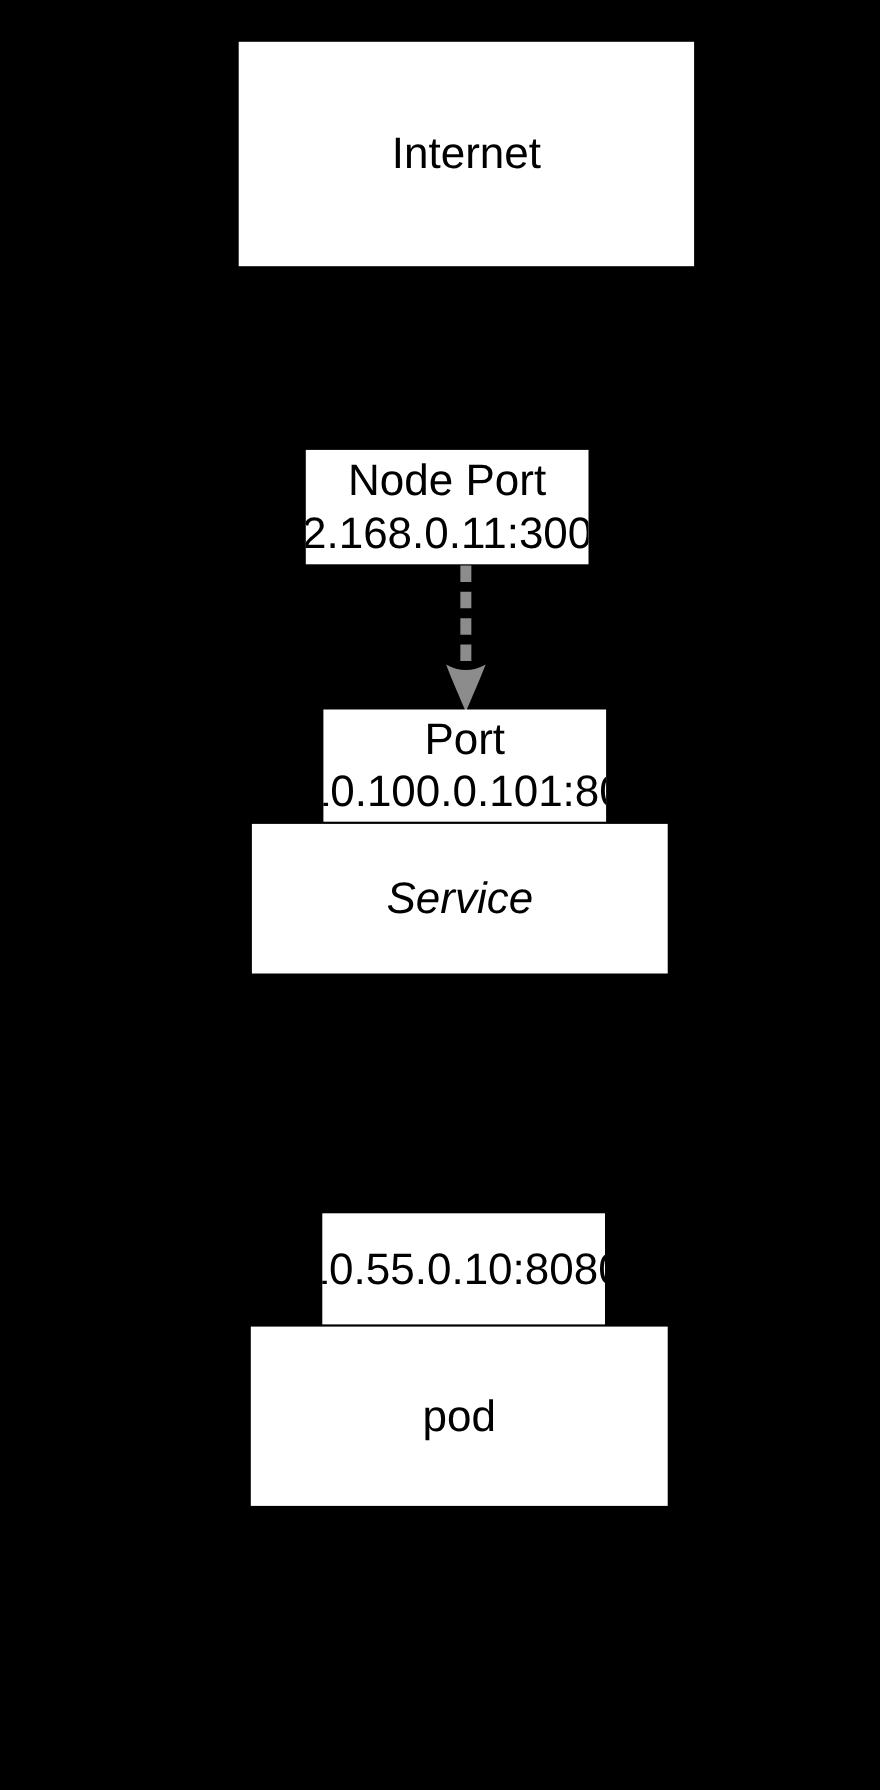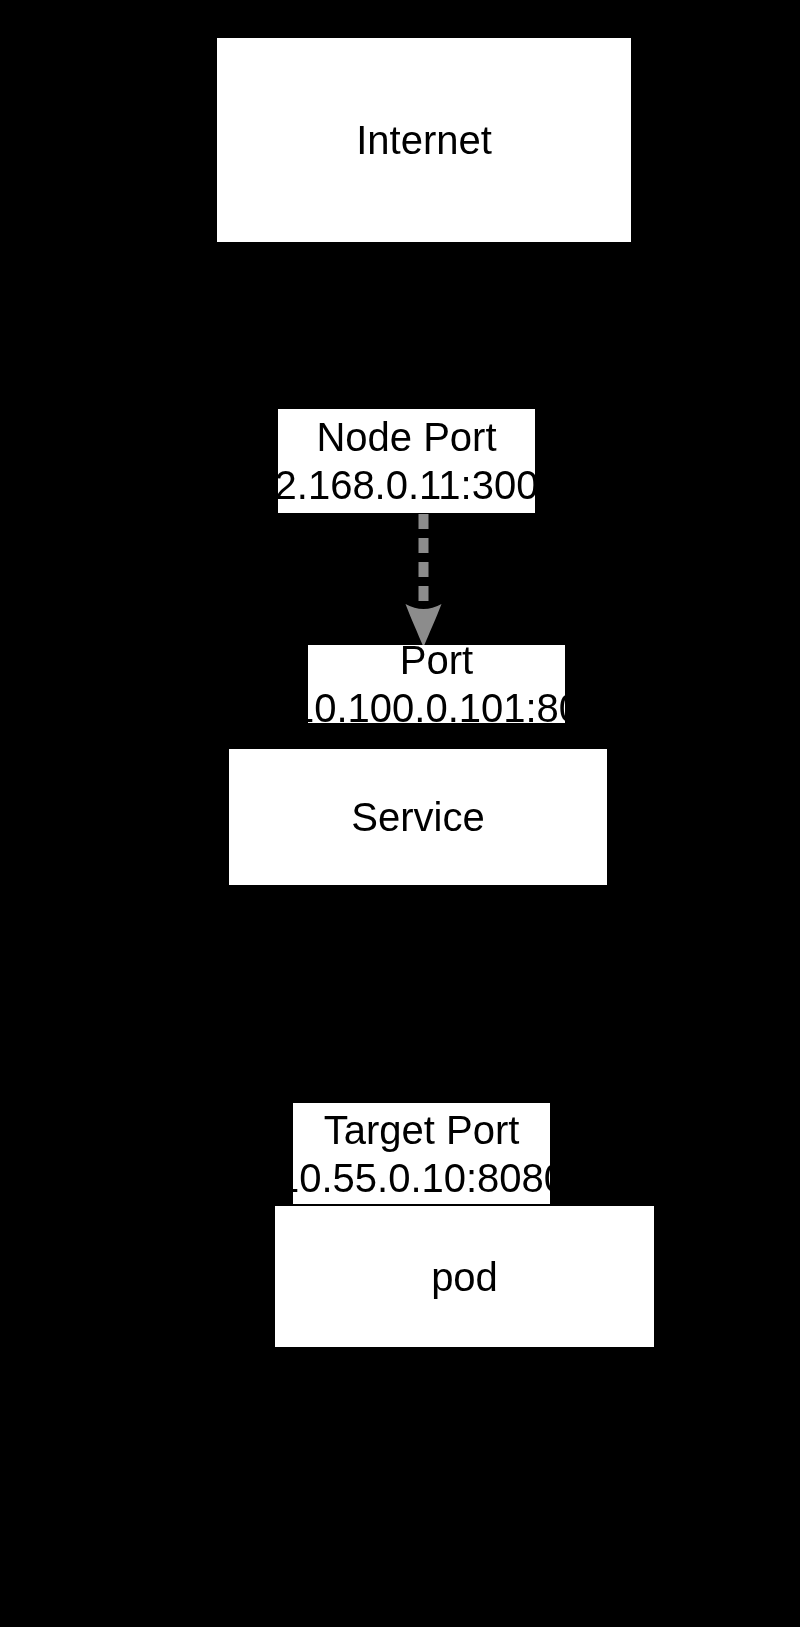--- a/index.html
+++ b/index.html
@@ -33,24 +33,24 @@
     font-size: 40px;
     line-height: 48px;
     white-space: nowrap;
     flex: none;
   }
   .node-box .line.tall { line-height: 52px; }
 
   
   #internet-box   { left: 217px; top: 38px;   width: 414px; height: 204px; }
   #nodeport-box   { left: 278px; top: 409px;  width: 257px; height: 104px; }
-  #port-box       { left: 308px; top: 645px;  width: 257px; height: 78px; }
-  #service-box    { left: 229px; top: 749px;  width: 378px; height: 136px; }
+  #port-box       { left: 294px; top: 645px;  width: 257px; height: 102px; }
+  #service-box    { left: 229px; top: 749px;  width: 378px; height: 136px; font-style: italic; }
   #targetport-box { left: 293px; top: 1103px; width: 257px; height: 101px; }
-  #pod-box        { left: 228px; top: 1206px; width: 379px; height: 141px; margin-left: 47px; }
+  #pod-box        { left: 228px; top: 1206px; width: 379px; height: 163px; }
 
   .arrow-svg {
     position: absolute;
     left: 389px;
     top: 505px;
     width: 70px;
     height: 150px;
     overflow: visible;
     pointer-events: none;
   }
@@ -84,21 +84,20 @@
   <div class="node-box" id="port-box">
     <div class="line">Port</div>
     <div class="line">10.100.0.101:80</div>
   </div>
 
   <div class="node-box" id="service-box">
     <div class="line tall">Service</div>
   </div>
 
   <div class="node-box" id="targetport-box">
-    <div class="line">Target Port</div>
     <div class="line">10.55.0.10:8080</div>
   </div>
 
   <div class="node-box" id="pod-box">
     <div class="line tall">pod</div>
   </div>
 
 </div>
 
 </body></html>

